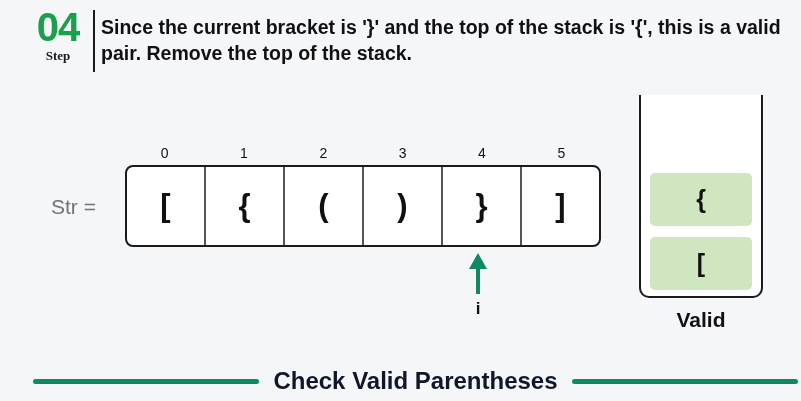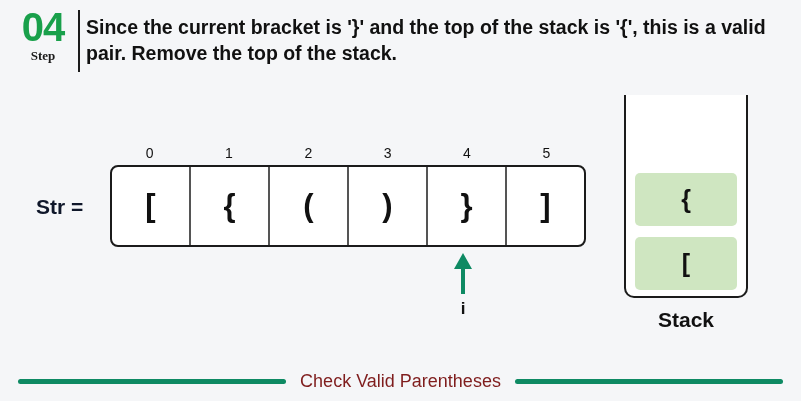--- a/index.html
+++ b/index.html
@@ -11,20 +11,21 @@
     height: 401px;
     background: #f5f6f8;
     font-family: "Liberation Sans", sans-serif;
     overflow: hidden;
     position: relative;
   }
   #stage {
     position: relative;
     width: 775px;
     height: 401px;
+    margin-left: 15px;
   }
 
   
   .header {
     position: absolute;
     left: 0;
     top: 0;
     width: 801px;
     height: 86px;
   }
@@ -68,22 +69,22 @@
     color: #111111;
     line-height: 26px;
   }
 
   
   .str-label {
     position: absolute;
     left: 36px;
     top: 195px;
     font-size: 21px;
-    font-weight: bold;
-    color: #0f172a;
+    font-weight: normal;
+    color: #737373;
   }
 
   
   .array-wrap {
     position: absolute;
     left: 110px;
     top: 143px;
   }
   .index-row {
     display: flex;
@@ -207,23 +208,23 @@
   }
   .footer-rule.left {
     margin-left: 18px;
     margin-right: 14px;
   }
   .footer-rule.right {
     margin-left: 14px;
     margin-right: 18px;
   }
   .footer-title {
-    font-size: 18px;
-    font-weight: normal;
-    color: #7f1d1d;
+    font-size: 24px;
+    font-weight: bold;
+    color: #0f172a;
     white-space: nowrap;
   }
 </style>
 </head>
 <body>
 
 <div id="stage">
 
   <div class="header">
     <div class="step-block">
@@ -262,21 +263,21 @@
       </svg>
     </span>
     <div class="pointer-label">i</div>
   </div>
 
   <div class="stack-wrap">
     <div class="stack-box">
       <div class="stack-cell">{</div>
       <div class="stack-cell">[</div>
     </div>
-    <div class="stack-label">Stack</div>
+    <div class="stack-label">Valid</div>
   </div>
 
   <div class="footer">
     <div class="footer-rule left"></div>
     <div class="footer-title">Check Valid Parentheses</div>
     <div class="footer-rule right"></div>
   </div>
 
 </div>
 

